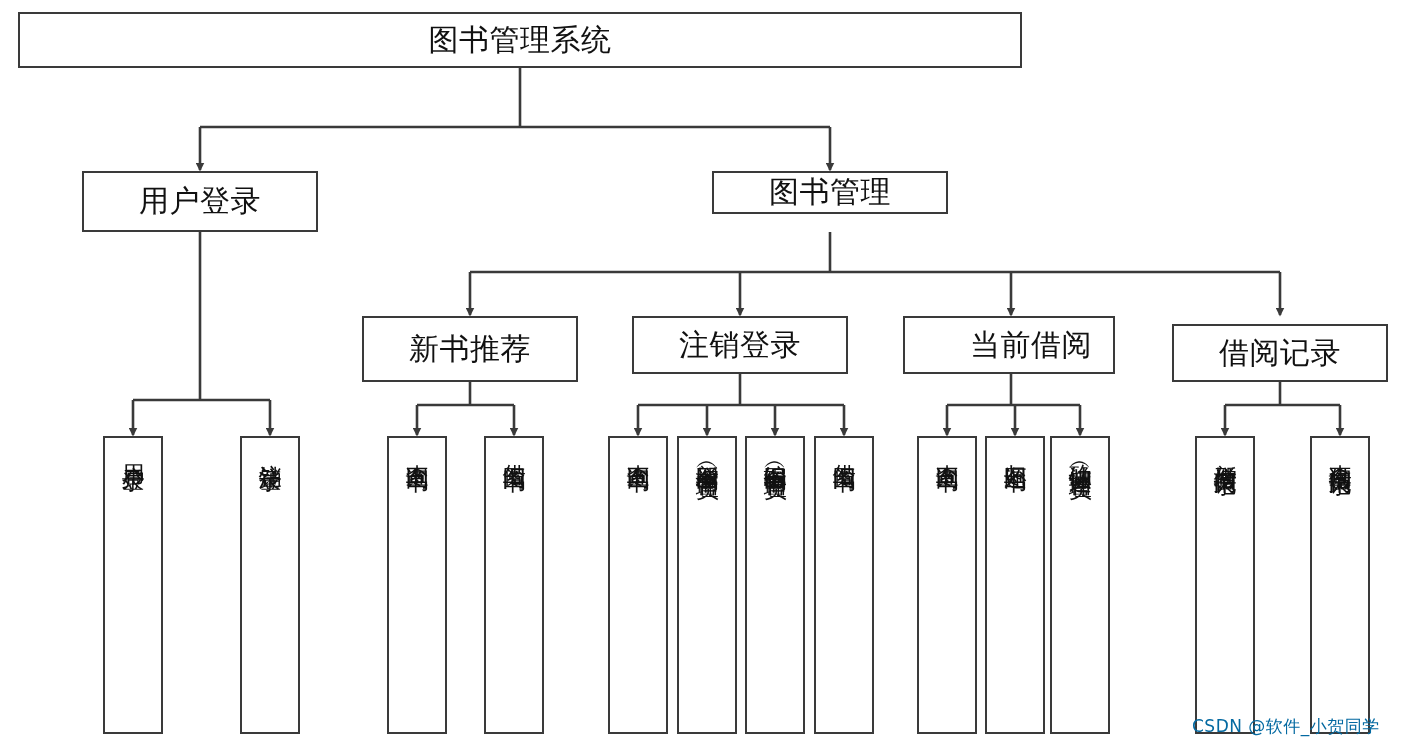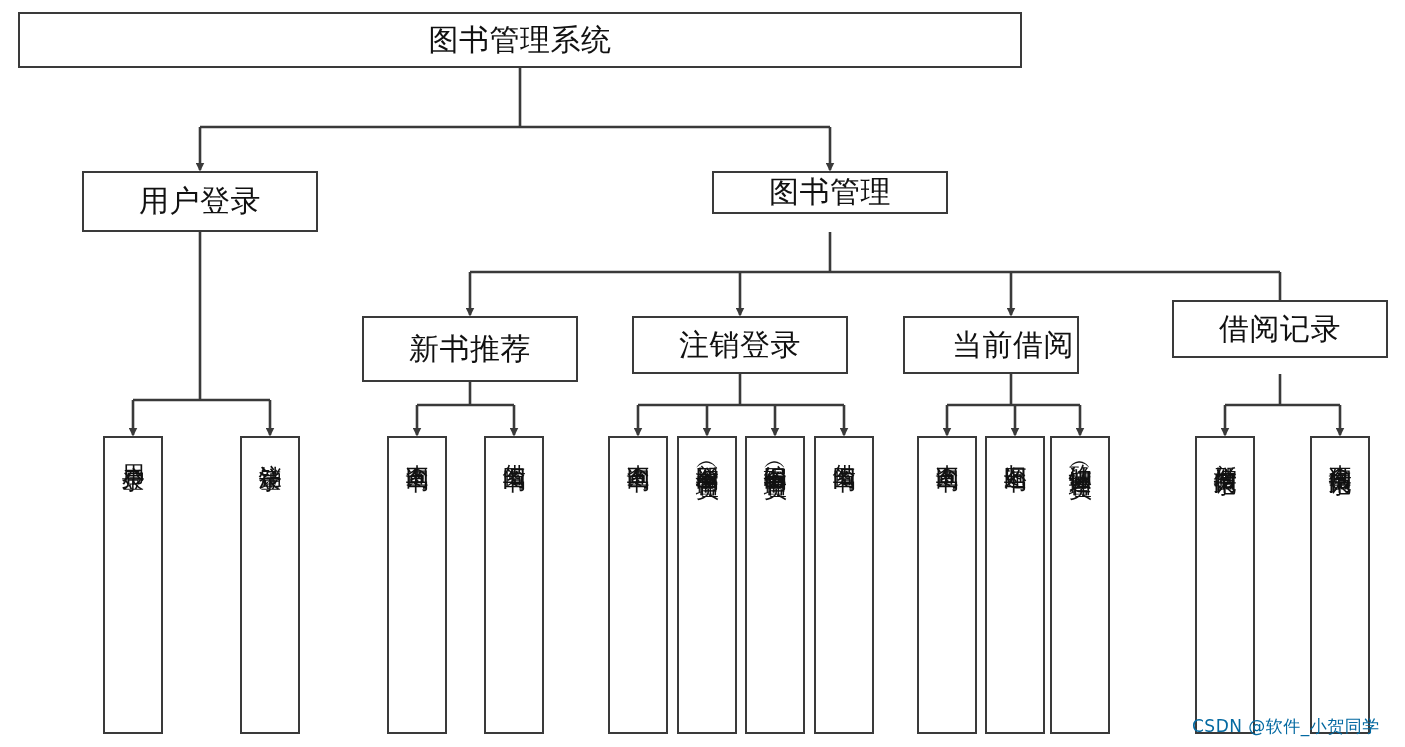--- a/index.html
+++ b/index.html
@@ -120,24 +120,24 @@
       </div>
       <div class="node" style="left: 712px; top: 171px; width: 236px; height: 43px;">
         <span class="label">图书管理</span>
       </div>
       <div class="node" style="left: 362px; top: 316px; width: 216px; height: 66px;">
         <span class="label">新书推荐</span>
       </div>
       <div class="node" style="left: 632px; top: 316px; width: 216px; height: 58px;">
         <span class="label">注销登录</span>
       </div>
-      <div class="node" style="left: 903px; top: 316px; width: 176px; height: 58px; padding-left: 44px;">
+      <div class="node" style="left: 903px; top: 316px; width: 212px; height: 58px; padding-left: 44px;">
         <span class="label">当前借阅</span>
       </div>
-      <div class="node" style="left: 1172px; top: 300px; width: 216px; height: 58px;">
+      <div class="node" style="left: 1172px; top: 324px; width: 216px; height: 58px;">
         <span class="label">借阅记录</span>
       </div>
       <div class="node vertical" style="left: 103px; top: 436px; width: 60px; height: 298px;">
         <span class="label">用户登录</span>
       </div>
       <div class="node vertical" style="left: 240px; top: 436px; width: 60px; height: 298px;">
         <span class="label">注销登录</span>
       </div>
       <div class="node vertical" style="left: 387px; top: 436px; width: 60px; height: 298px;">
         <span class="label">查询图书</span>

